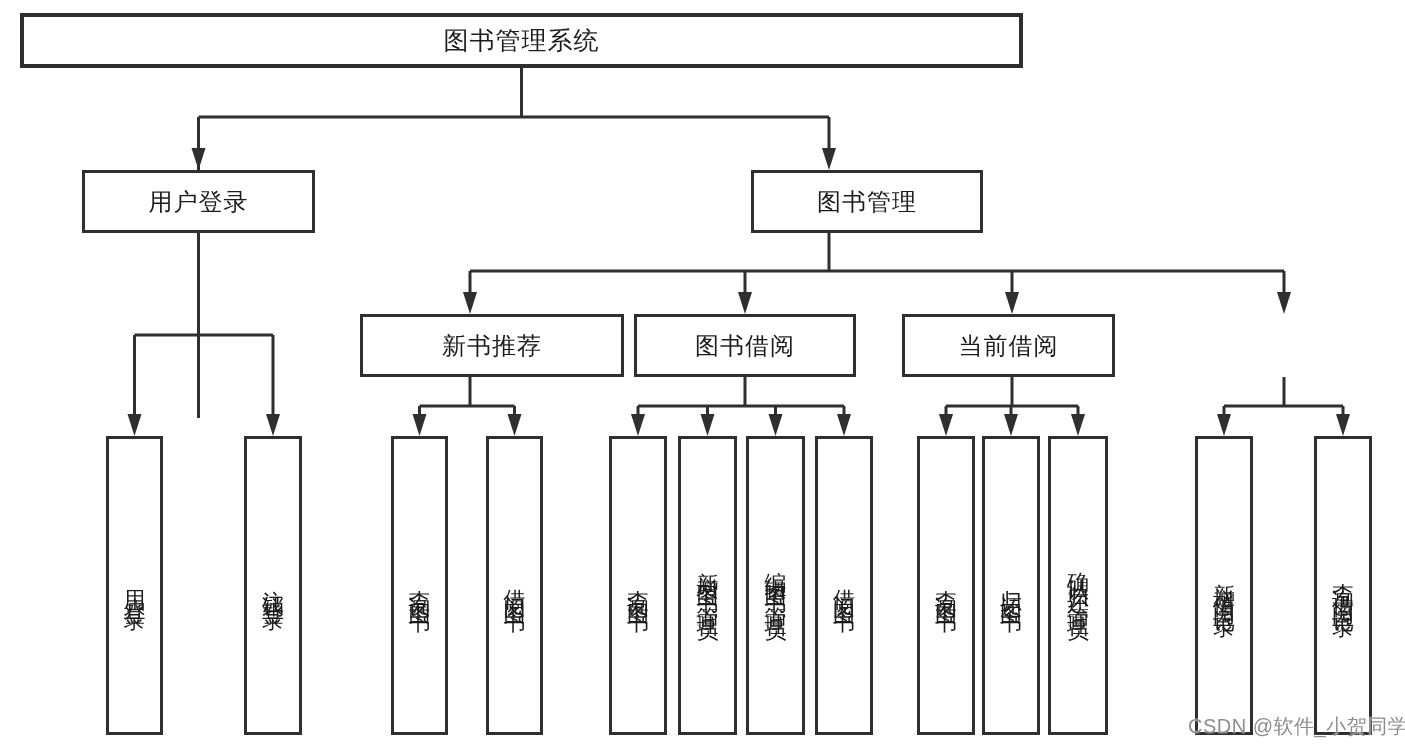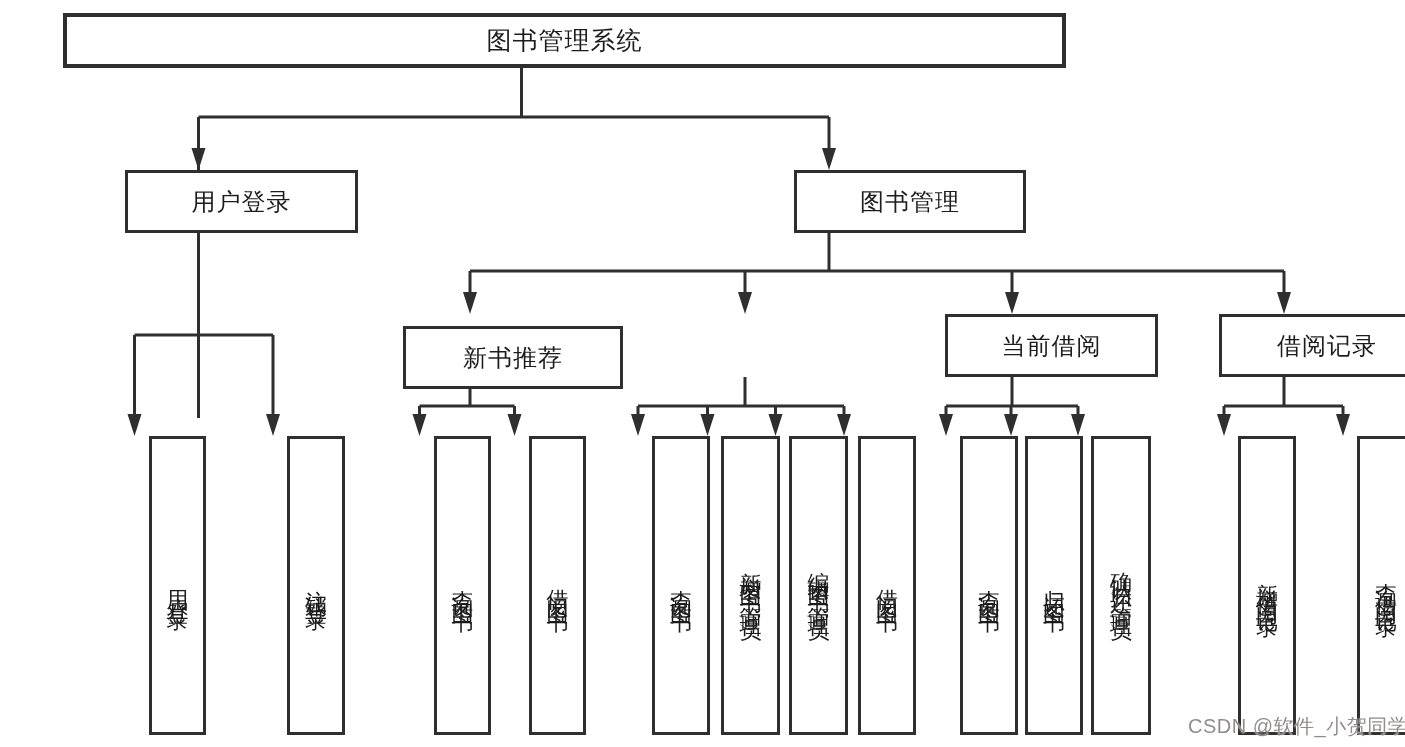--- a/index.html
+++ b/index.html
@@ -19,21 +19,20 @@
   .edges path{stroke:var(--line);stroke-width:3;fill:none;}
   .edges polygon{fill:var(--line);stroke:none;}
   .node{
     position:absolute;
     box-sizing:border-box;
     border:3px solid var(--line);
     background:#ffffff;
     color:var(--text);
     display:flex;align-items:center;justify-content:center;
     text-align:center;
-    margin-left:43px;
   }
   .node.root{border-width:4px;font-size:25px;letter-spacing:1px;}
   .node.h{font-size:24px;letter-spacing:1px;}
   .node.v{
     writing-mode:vertical-rl;
     text-orientation:mixed;
     font-size:22px;
     letter-spacing:7px;
     line-height:1;
   }
@@ -93,23 +92,23 @@
       <polygon points="1217,414 1231,414 1224,436"></polygon>
       <polygon points="1336,414 1350,414 1343,436"></polygon>
     </g>
   </svg>
 
   <div class="node root" style="left:20px;top:13px;width:1003px;height:55px">图书管理系统</div>
 
   <div class="node h" style="left:82px;top:170px;width:233px;height:63px">用户登录</div>
   <div class="node h" style="left:751px;top:170px;width:232px;height:63px">图书管理</div>
 
-  <div class="node h" style="left:360px;top:326px;width:220px;height:63px">新书推荐</div>
+  <div class="node h" style="left:360px;top:314px;width:264px;height:63px">新书推荐</div>
+  <div class="node h" style="left:634px;top:314px;width:222px;height:63px">图书借阅</div>
   <div class="node h" style="left:902px;top:314px;width:213px;height:63px">当前借阅</div>
-  <div class="node h" style="left:1176px;top:314px;width:216px;height:63px">借阅记录</div>
 
   <div class="node v" style="left:106px;top:436px;width:57px;height:299px">用户登录</div>
   <div class="node v" style="left:244px;top:436px;width:58px;height:299px">注销登录</div>
 
   <div class="node v" style="left:391px;top:436px;width:57px;height:299px">查询图书</div>
   <div class="node v" style="left:486px;top:436px;width:57px;height:299px">借阅图书</div>
 
   <div class="node v" style="left:609px;top:436px;width:58px;height:299px">查询图书</div>
   <div class="node v" style="left:678px;top:436px;width:59px;height:299px">新增图书（管理员）</div>
   <div class="node v" style="left:746px;top:436px;width:59px;height:299px">编辑图书（管理员）</div>

